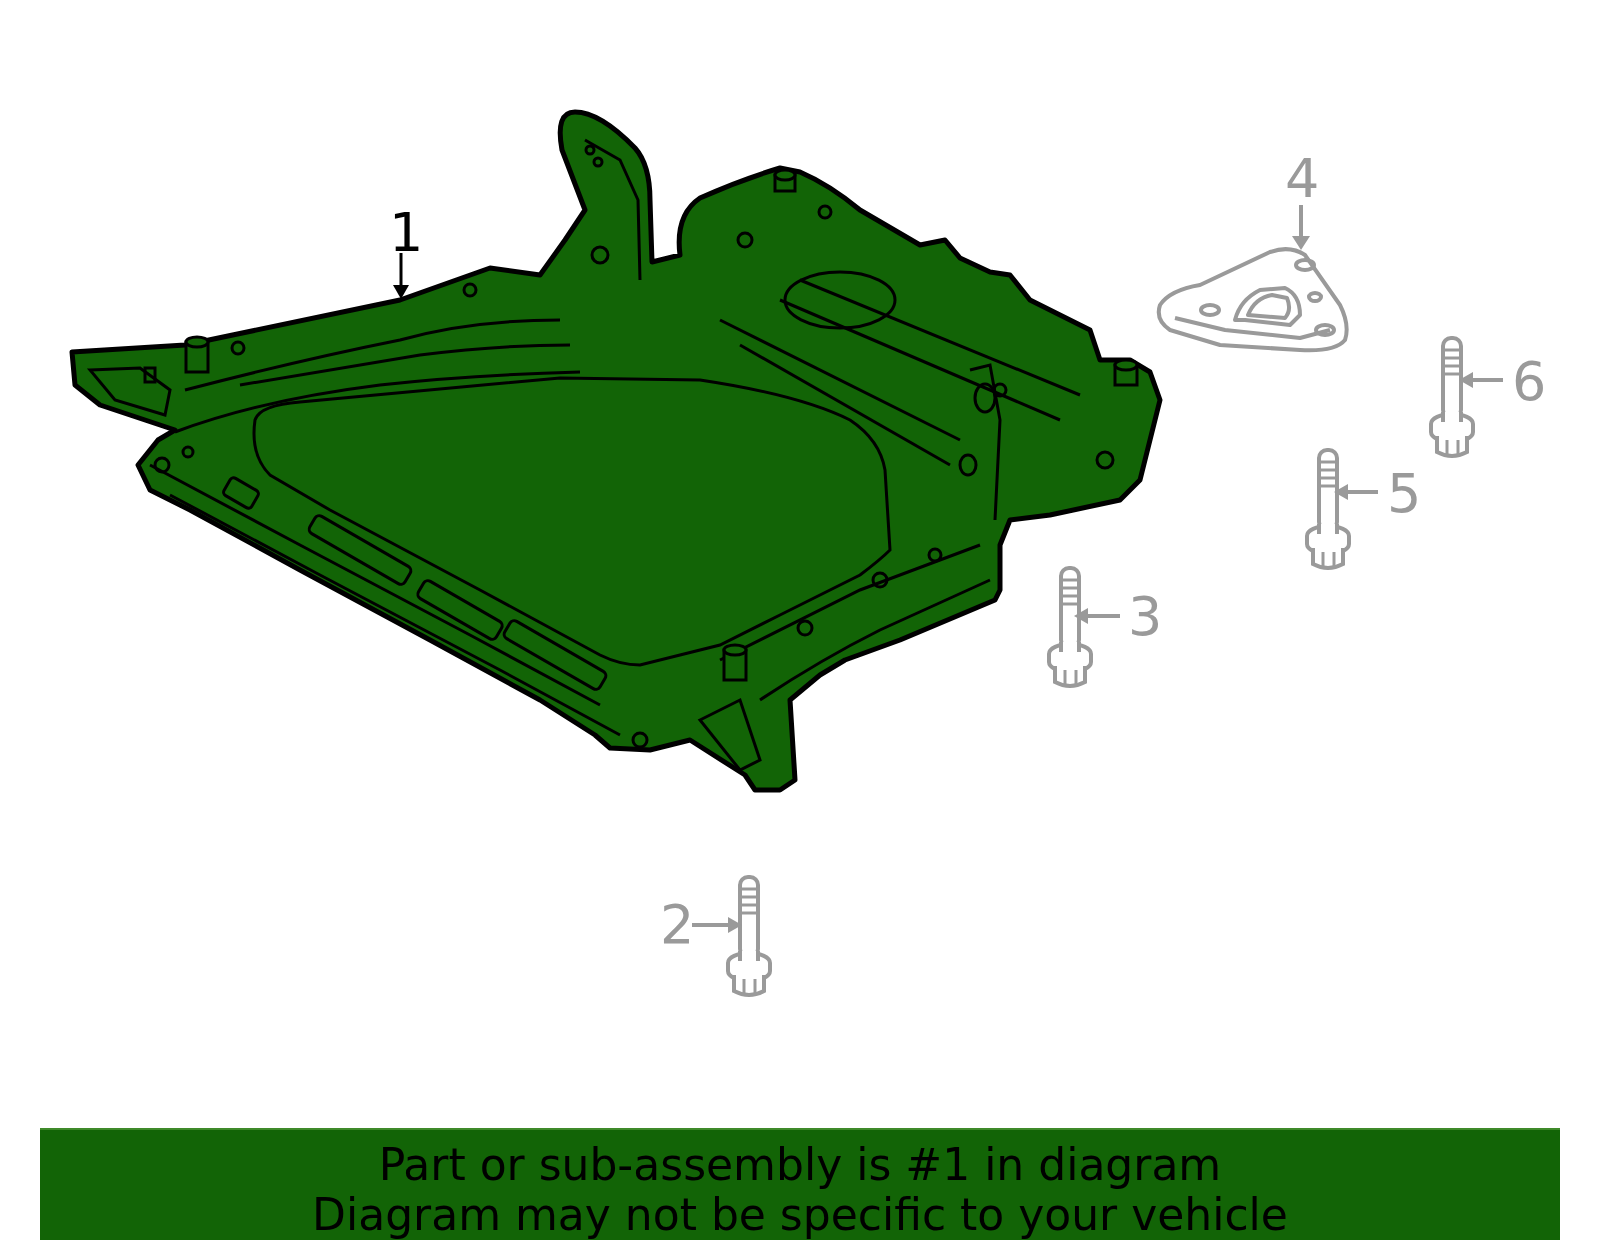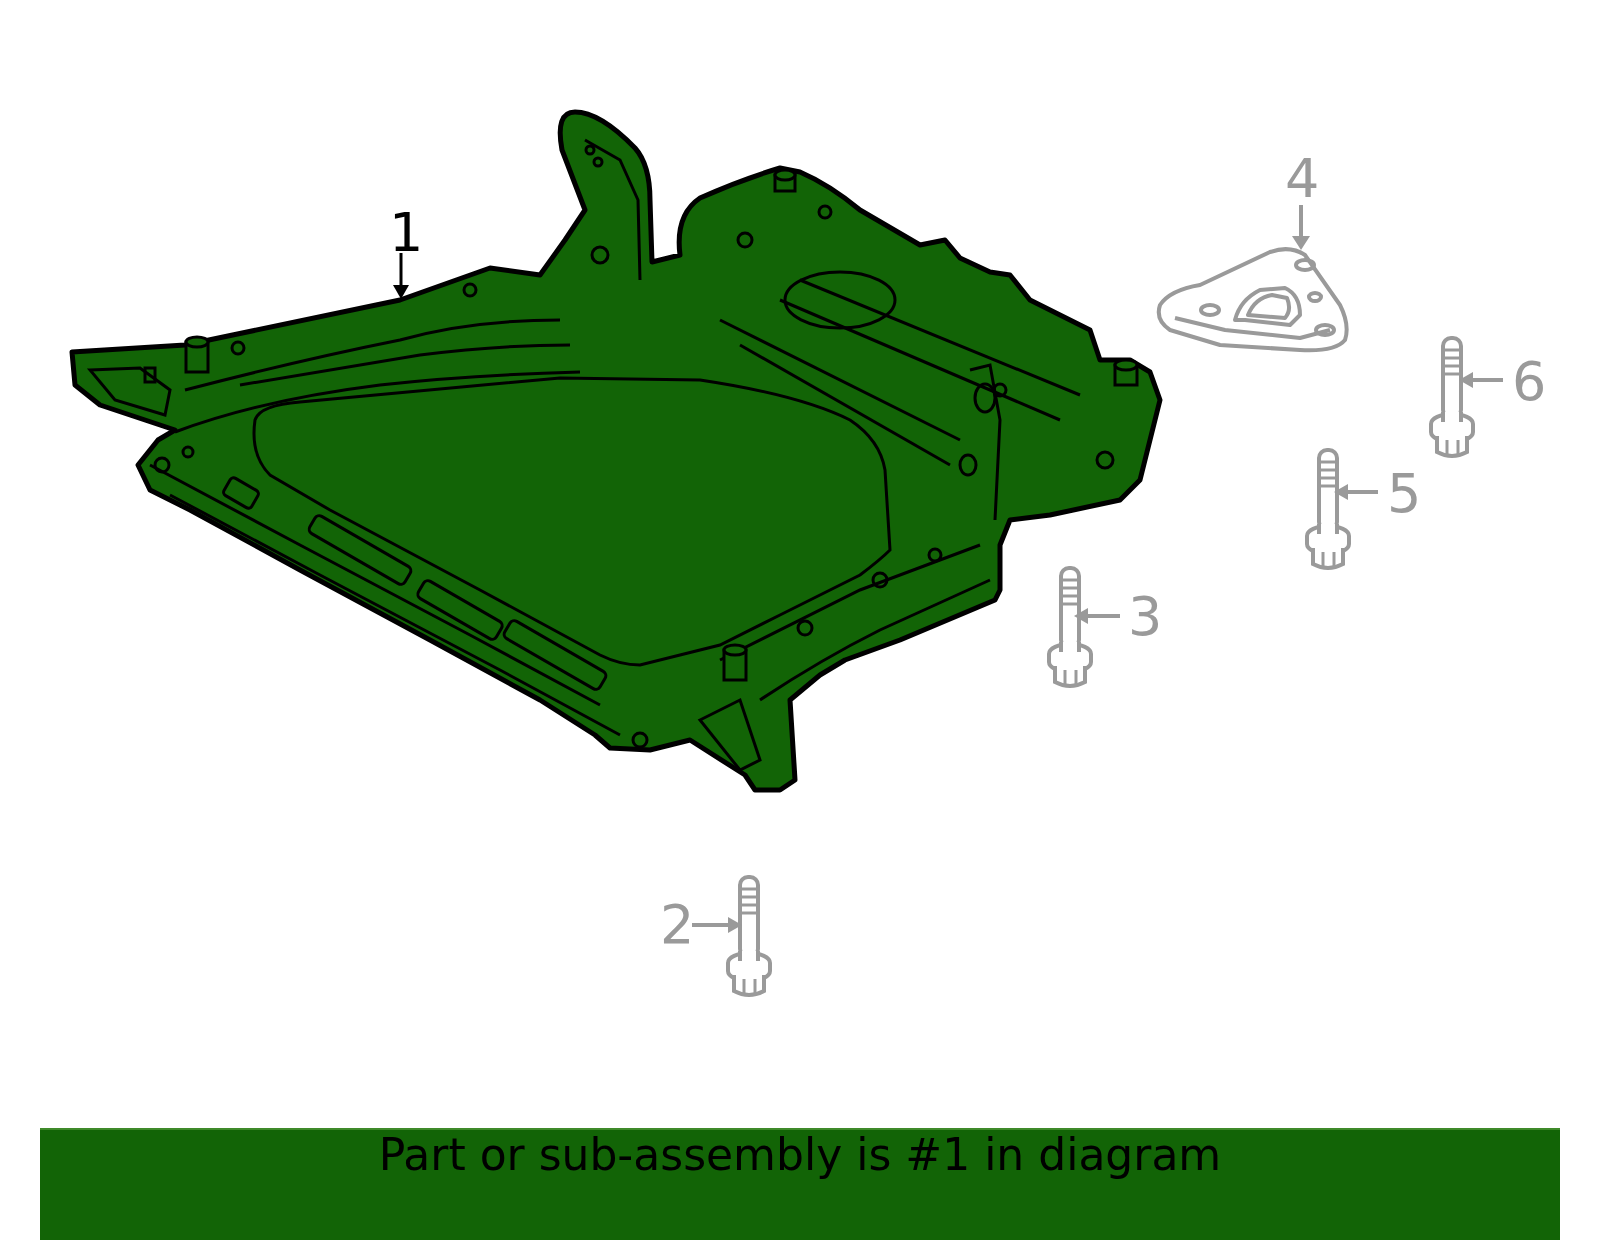--- a/index.html
+++ b/index.html
@@ -4,21 +4,21 @@
   <style>
     html, body { margin: 0; padding: 0; background: #ffffff; }
     body { width: 1600px; height: 1249px; position: relative; overflow: hidden;
            font-family: "DejaVu Sans", sans-serif; }
     .diagram { position: absolute; left: 0; top: 0; width: 1600px; height: 1249px; }
     .callout { position: absolute; font-family: "DejaVu Sans", sans-serif; font-size: 54px; line-height: 1; }
     .callout.main { color: #000000; }
     .callout.other { color: #9a9a9a; }
     .banner { position: absolute; left: 40px; top: 1128px; width: 1520px; height: 112px;
               background: #126406; border-top: 2px solid #3f8a2a; box-sizing: border-box;
-              display: flex; flex-direction: column; align-items: center; justify-content: space-between; }
+              display: flex; flex-direction: column; align-items: center; justify-content: flex-end; }
     .banner span { color: #000000; font-size: 44px; line-height: 50px; font-family: "DejaVu Sans", sans-serif; }
   </style>
 </head>
 <body>
 
 <svg class="diagram" viewBox="0 0 1600 1249" xmlns="http://www.w3.org/2000/svg">
   <defs>
     <g id="bolt">
 
       <rect x="-9" y="-80" width="18" height="80" rx="8" fill="#fff" stroke="#9a9a9a" stroke-width="4"></rect>
@@ -164,13 +164,14 @@
 
 <div class="callout main" style="left:389px; top:206px;">1</div>
 <div class="callout other" style="left:660px; top:898px;">2</div>
 <div class="callout other" style="left:1128px; top:590px;">3</div>
 <div class="callout other" style="left:1285px; top:152px;">4</div>
 <div class="callout other" style="left:1387px; top:467px;">5</div>
 <div class="callout other" style="left:1512px; top:355px;">6</div>
 
 <div class="banner">
   <span>Part or sub-assembly is #1 in diagram</span>
+  <span>Diagram may not be specific to your vehicle</span>
 </div>
 
 </body></html>

